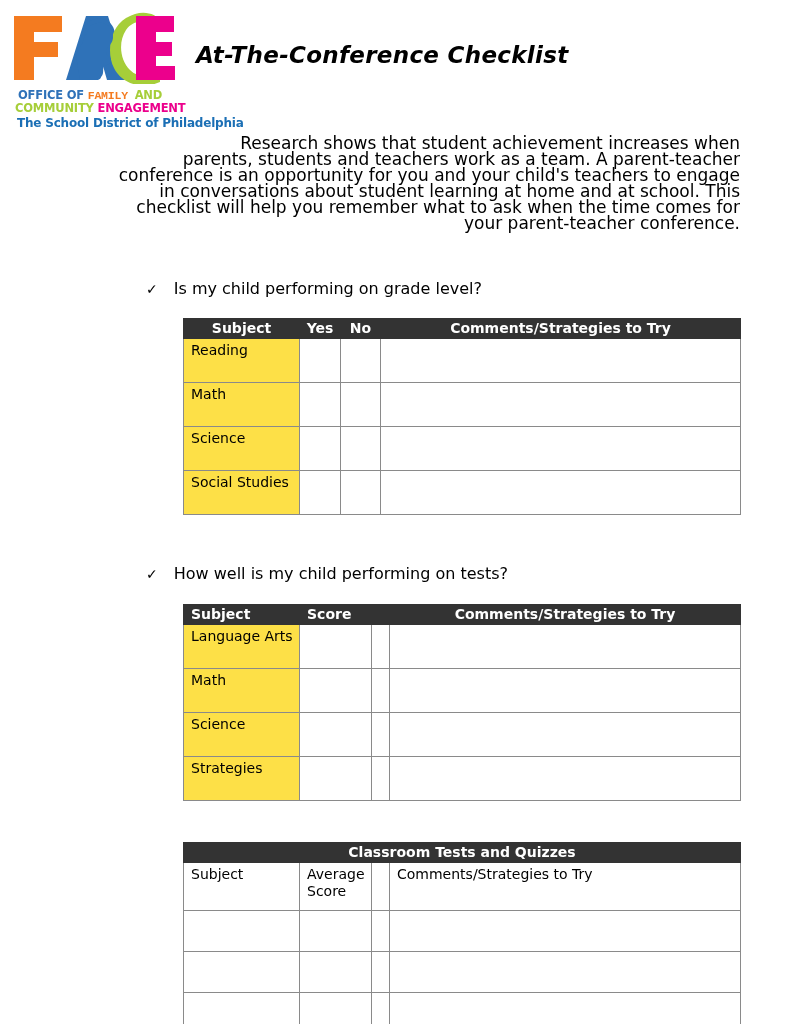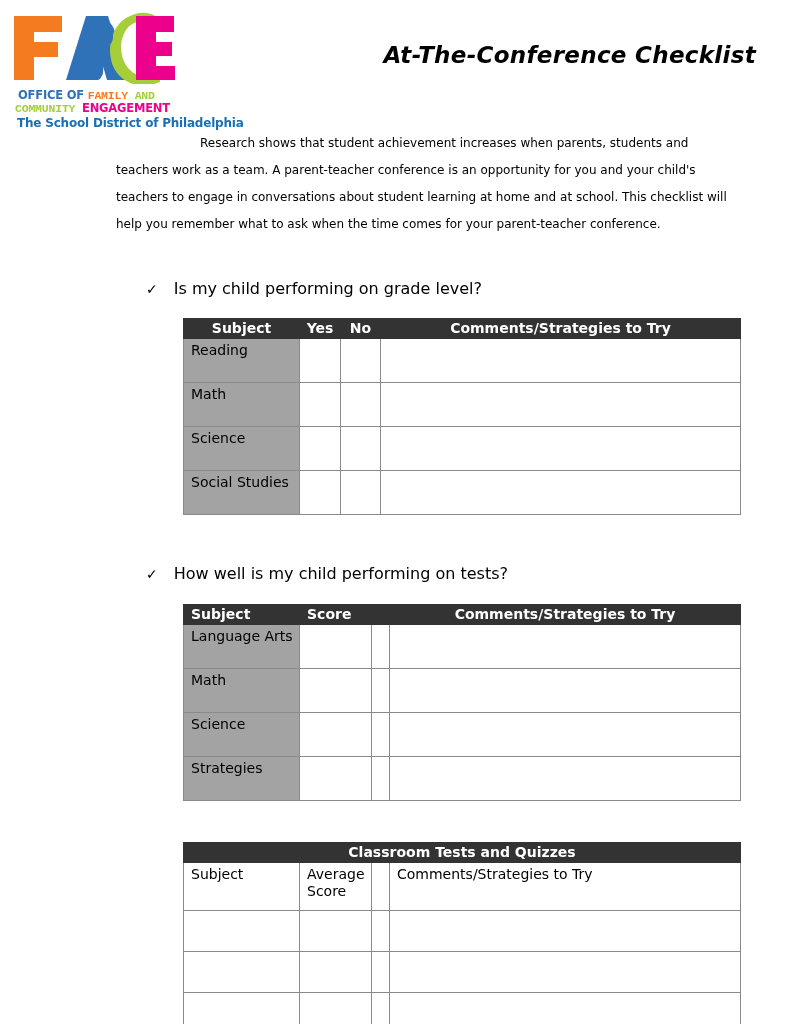--- a/index.html
+++ b/index.html
@@ -51,46 +51,46 @@
   }
   #logo-line3 {
     position: absolute;
     left: 7px;
     top: 104px;
     font-size: 12px;
     color: #1b6fb5;
   }
   .c-blue    { color: #2f72b8; }
   .c-orange  { color: #f47b20; font-family: Liberation Mono, monospace; }
-  .c-green   { color: #a6ce39; font-family: Liberation Mono, monospace; }
+  .c-green   { color: #a6ce39; }
   .c-magenta { color: #ec008c; }
 
   
   #doc-title {
     position: absolute;
     left: 196px;
     top: 42px;
     width: 560px;
-    text-align: right;
+    text-align: left;
     font-family: "DejaVu Sans", sans-serif;
     font-style: italic;
     font-weight: bold;
     font-size: 23px;
     letter-spacing: 0.3px;
   }
 
   
   #intro {
     position: absolute;
     left: 116px;
     top: 118px;
     width: 624px;
-    font-size: 12px;
-    line-height: 27px;
-    text-align: left;
+    font-size: 17px;
+    line-height: 16px;
+    text-align: right;
     text-indent: 84px;
   }
 
   
   .question {
     position: absolute;
     left: 146px;
     font-size: 16px;
     display: flex;
     align-items: baseline;
@@ -135,21 +135,21 @@
     text-align: left;
     padding-left: 7px !important;
     height: 19px;
     line-height: 19px;
     border-color: #333333 !important;
     font-size: 14px;
   }
   .cell {
     height: 40px;
     padding: 3px 0 0 7px !important;
-    background: #a3a3a3;
+    background: #fde047;
     font-size: 14px;
     line-height: 17px;
   }
   .cell-blank {
     height: 40px;
     background: #ffffff;
   }
   .cell-tall {
     height: 44px;
     padding: 3px 0 0 7px !important;

